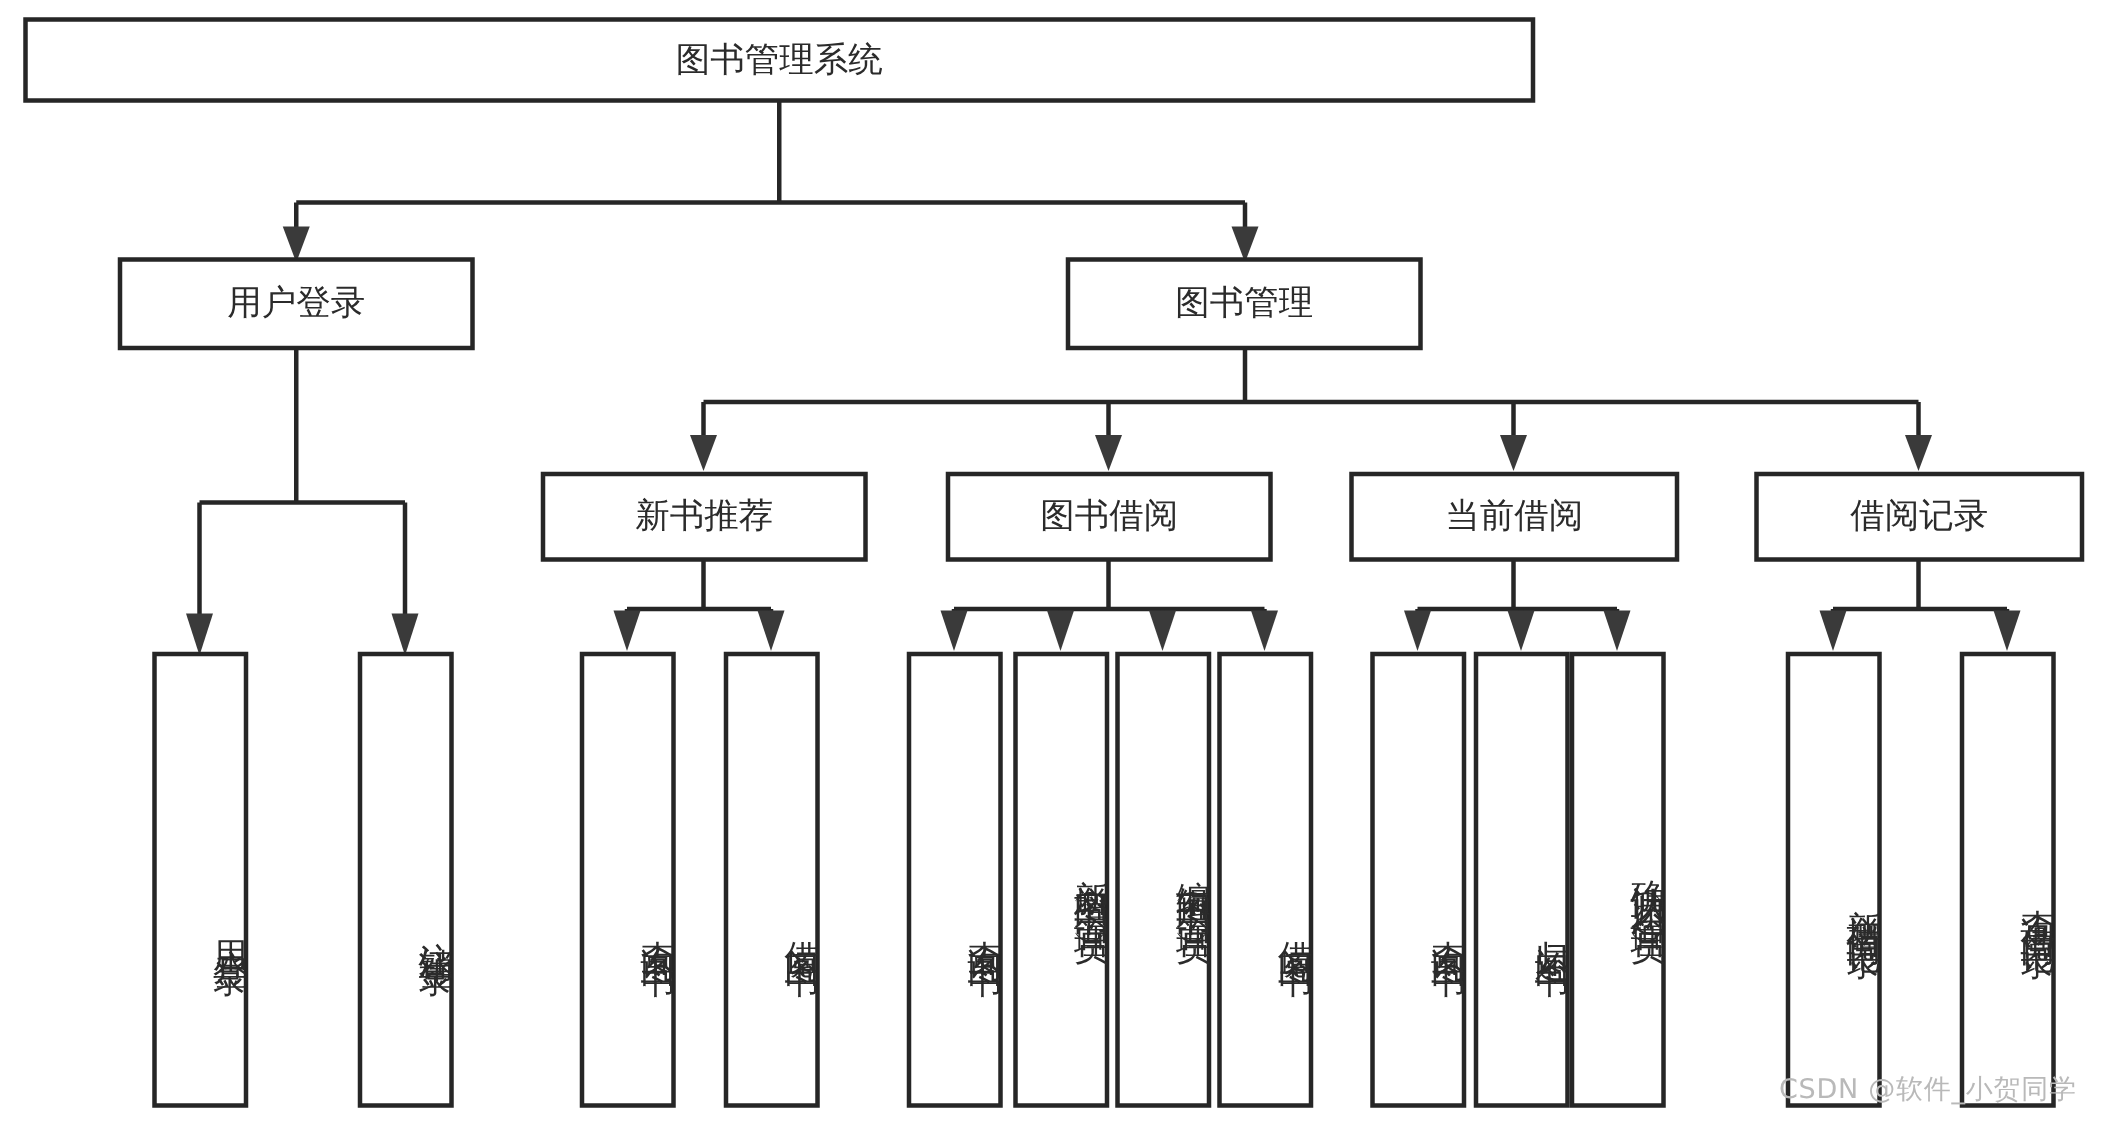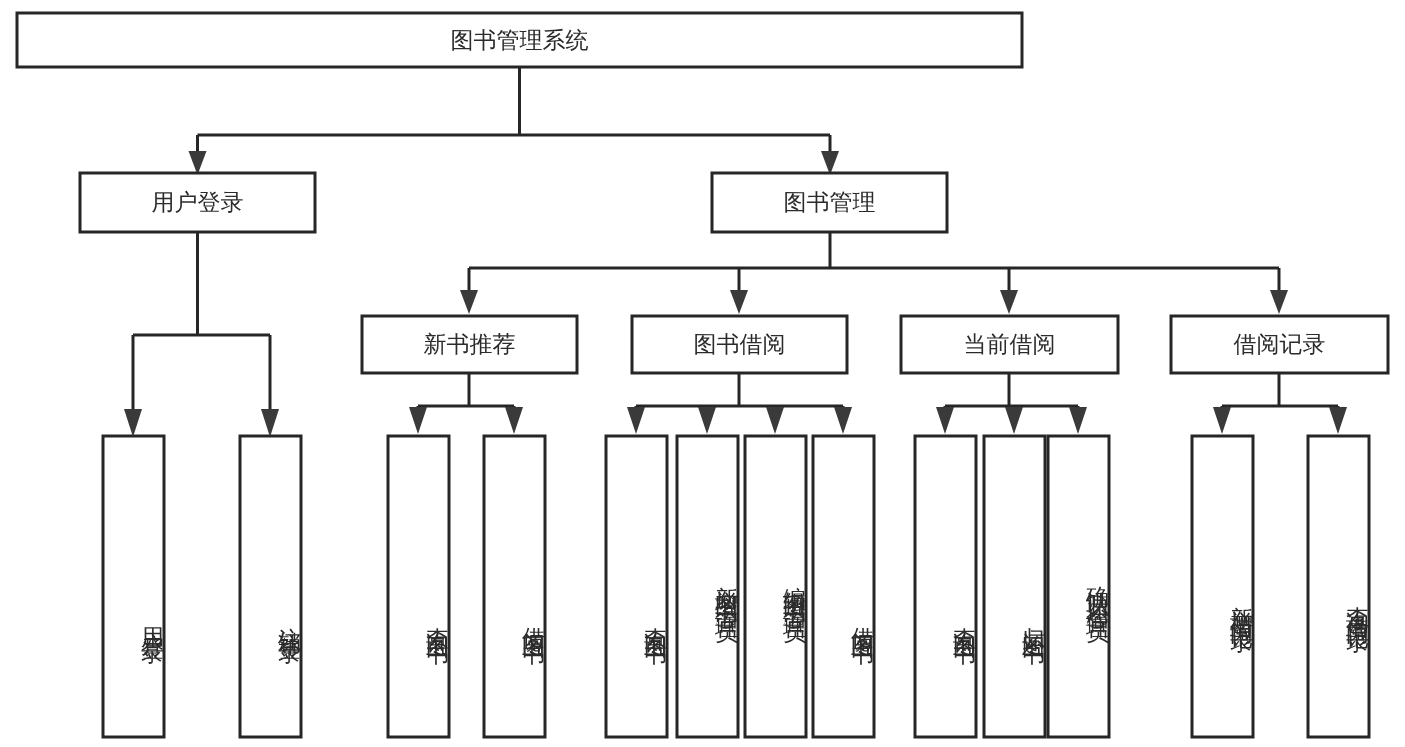--- a/index.html
+++ b/index.html
@@ -220,14 +220,15 @@
   <div class="vlabel" style="left:745px; top:443px; width:61px; height:294px;">编辑图书（管理员）</div>
   <div class="vlabel" style="left:813px; top:500px; width:61px; height:237px;">借阅图书</div>
 
   <div class="vlabel" style="left:915px; top:500px; width:61px; height:237px;">查询图书</div>
   <div class="vlabel" style="left:984px; top:500px; width:61px; height:237px;">归还图书</div>
   <div class="vlabel" style="left:1048px; top:443px; width:61px; height:294px;">确认归还（管理员）</div>
 
   <div class="vlabel" style="left:1192px; top:468px; width:61px; height:269px;">新增借阅记录</div>
   <div class="vlabel" style="left:1308px; top:468px; width:61px; height:269px;">查询借阅记录</div>
 
+  <div class="watermark">CSDN @软件_小贺同学</div>
 
 </div>
 
 </body></html>

